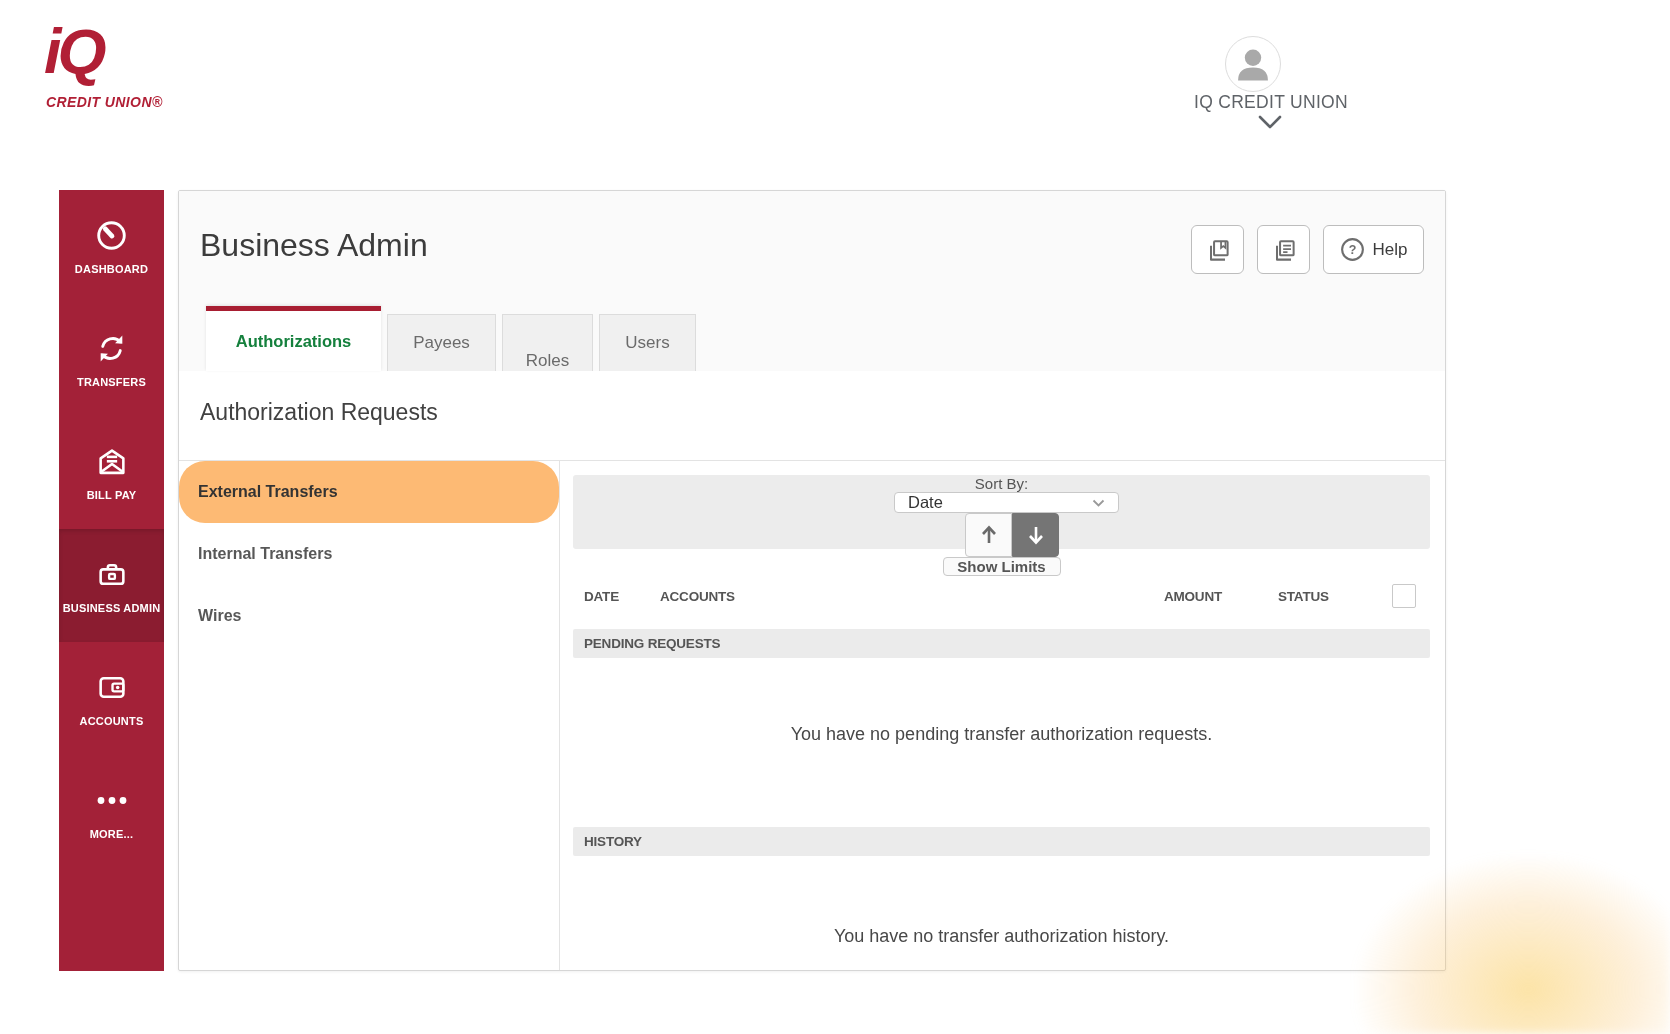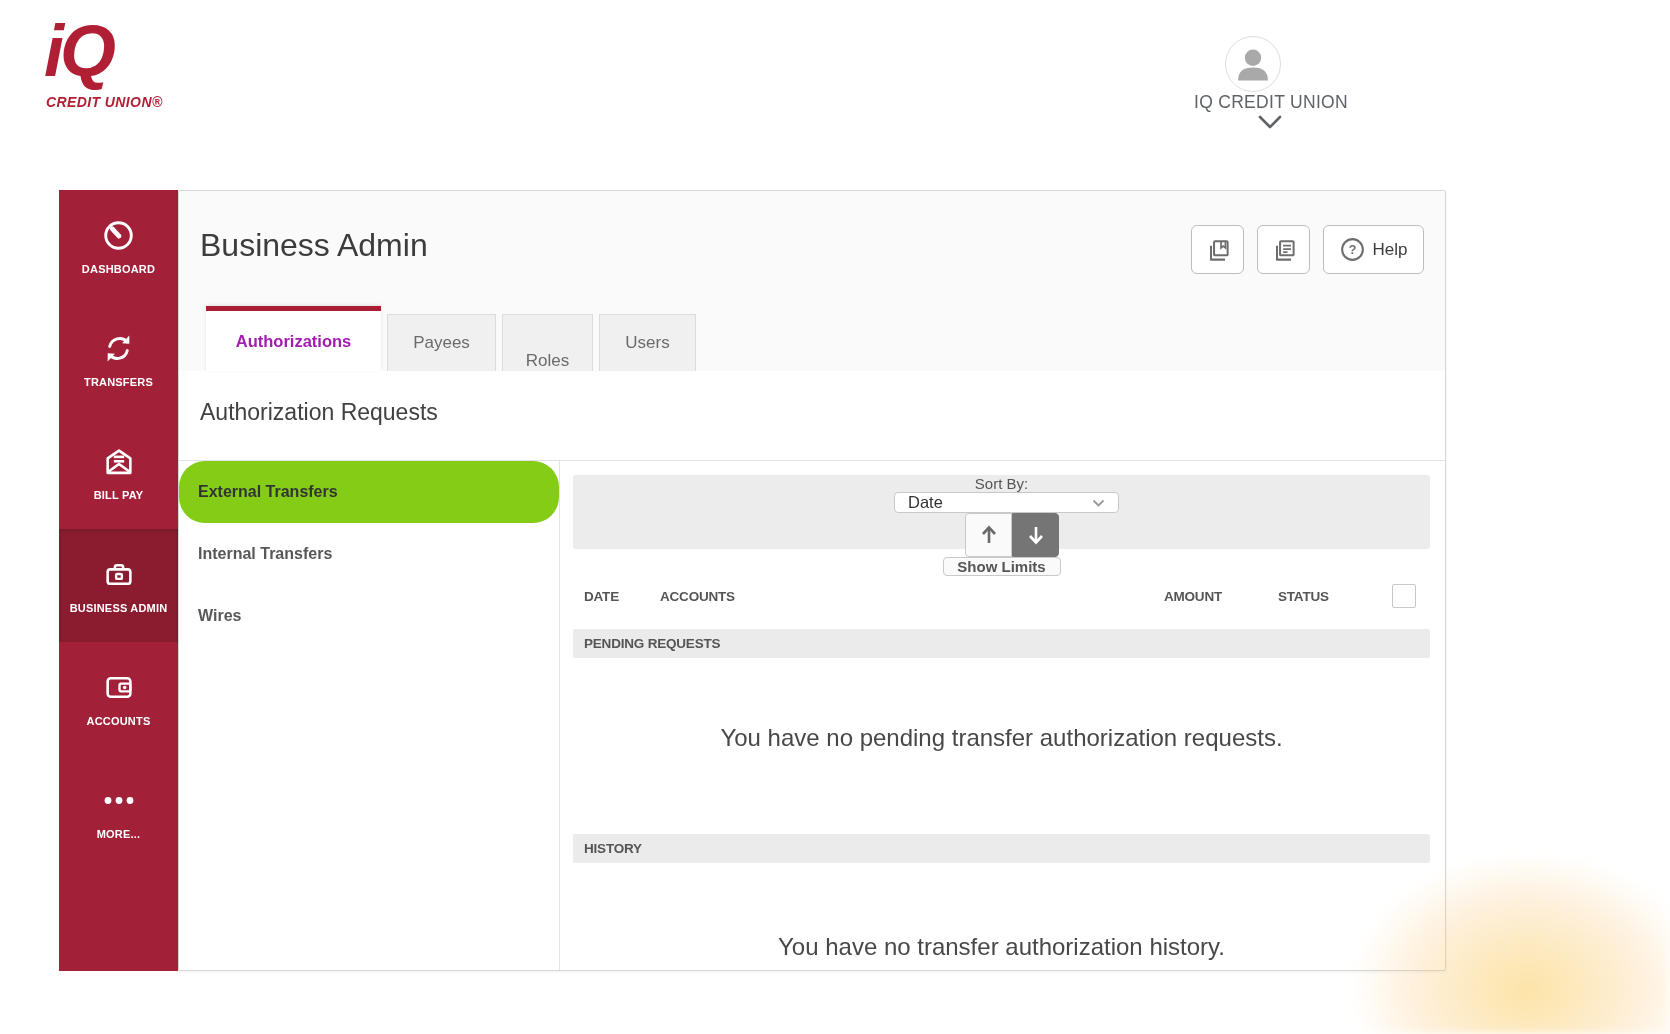--- a/index.html
+++ b/index.html
@@ -3,78 +3,78 @@
 <meta charset="utf-8">
 <style>
   * { margin:0; padding:0; box-sizing:border-box; }
   html,body { background:#fff; }
   .page {
     position:relative; width:1670px; height:1034px; overflow:hidden;
     font-family:"Liberation Sans", sans-serif; background:#fff;
   }
   
   .logo { position:absolute; left:44px; top:2px; color:#b11f35; cursor:pointer; }
-  .logo-main { font-size:72px; font-weight:700; font-style:italic; line-height:98px; letter-spacing:-4px; }
+  .logo-main { font-size:63px; font-weight:700; font-style:italic; line-height:98px; letter-spacing:-4px; }
   .logo-sub { font-size:14px; font-weight:700; font-style:italic; letter-spacing:0.4px; margin-top:-6px; margin-left:2px; }
   .user-menu { position:absolute; left:1158px; top:36px; display:flex; align-items:center; cursor:pointer;flex-direction:column; }
   .avatar { width:56px; height:56px; border-radius:50%; border:1px solid #ddd; background:#fff; display:flex; align-items:center; justify-content:center; overflow:hidden; }
   .user-name { margin-left:36px; font-size:17.5px; color:#5f6368; letter-spacing:0.3px; }
   .user-chevron { margin-left:34px; display:flex; }
 
   
-  .sidebar { position:absolute; left:59px; top:190px; width:119px; height:781px; background:#a32138; display:flex; flex-direction:column; }
+  .sidebar { position:absolute; left:59px; top:190px; width:105px; height:781px; background:#a32138; display:flex; flex-direction:column; }
   .side-item { height:113px; display:flex; flex-direction:column; align-items:center; justify-content:center; color:#fff; cursor:pointer; }
   .side-item.active { background:#8b1c30; box-shadow:inset 0 2px 4px rgba(0,0,0,0.15); }
   .side-label { font-size:11px; font-weight:700; letter-spacing:0.2px; margin-top:11px; white-space:nowrap; }
   .side-icon { height:34px; display:flex; align-items:center; }
 
   
   .card { position:absolute; left:178px; top:190px; width:1268px; height:781px; background:#fff; border:1px solid #d6d6d6; border-radius:2px; box-shadow:0 1px 3px rgba(0,0,0,0.06); overflow:hidden; }
   .card-head { position:relative; height:180px; background:#fafafa; }
   .page-title { position:absolute; left:21px; top:36px; font-size:32px; font-weight:400; color:#3c3c3c; }
   .head-actions { position:absolute; right:21px; top:34px; display:flex; gap:13px; }
   .hbtn { height:49px; background:#fff; border:1px solid #bdbdbd; border-radius:6px; display:flex; align-items:center; justify-content:center; color:#6e6e6e; cursor:pointer; }
   .hbtn.icon-only { width:53px; }
   .hbtn.help { width:101px; gap:8px; }
   .hbtn.help .hlabel { font-size:17px; color:#3c3c3c; }
 
   .tabs { position:absolute; left:27px; bottom:0; display:flex; align-items:flex-end; gap:6px; }
   .tab { display:flex; align-items:center; justify-content:center; cursor:pointer; }
-  .tab.active { width:175px; height:65px; background:#fff; border-top:5px solid #a81e32; box-shadow:0 -1px 3px rgba(0,0,0,0.10); font-size:16.5px; font-weight:700; color:#a21caf; }
+  .tab.active { width:175px; height:65px; background:#fff; border-top:5px solid #a81e32; box-shadow:0 -1px 3px rgba(0,0,0,0.10); font-size:16.5px; font-weight:700; color:#15803d; }
   .tab.inactive { height:57px; background:#f0f0f0; border:1px solid #dcdcdc; border-bottom:none; font-size:17px; color:#6b6b6b; }
   .tab.w1{ width:109px; } .tab.w2{ width:91px;align-items:flex-end; } .tab.w3{ width:97px; }
 
   .section-head { height:90px; border-bottom:1px solid #e3e3e3; }
   .section-title { padding:28px 0 0 21px; font-size:23px; font-weight:400; color:#414141; }
 
   .body { display:flex; height:511px; }
   .subnav { width:380px; }
   .subnav-item { height:62px; display:flex; align-items:center; padding-left:19px; font-size:16px; font-weight:700; color:#585858; cursor:pointer; }
-  .subnav-item.active { background:#84cc16; color:#333;border-radius:26px; }
+  .subnav-item.active { background:#fdba74; color:#333;border-radius:26px; }
 
   .content { flex:1; border-left:1px solid #e3e3e3; padding:14px 15px 0 13px; }
   .sortbar { height:74px; background:#ececec; border-radius:3px; display:flex; align-items:center; padding:0 14px;flex-direction:column; }
   .sort-label { font-size:15px; color:#555; }
   .select { margin-left:10px; width:225px; height:44px; background:#fff; border:1px solid #c9c9c9; border-radius:4px; display:flex; align-items:center; justify-content:space-between; padding:0 13px; cursor:pointer; }
   .select-value { font-size:16.5px; color:#333; }
   .arrow-group { margin-left:21px; display:flex; }
   .abtn { width:47px; height:44px; display:flex; align-items:center; justify-content:center; cursor:pointer; }
   .abtn.up { background:#fafafa; border:1px solid #c9c9c9; border-radius:4px 0 0 4px; }
   .abtn.down { background:#757575; border:1px solid #757575; border-radius:0 4px 4px 0; }
   .sort-spacer { flex:1; }
   .show-limits { width:118px; height:44px; background:#fafafa; border:1px solid #c9c9c9; border-radius:4px; font-size:15px; font-weight:700; color:#555; display:flex; align-items:center; justify-content:center; cursor:pointer; }
 
   .thead { margin-top:30px; height:34px; display:flex; align-items:center; padding-left:11px; font-size:13.5px; font-weight:700; color:#555; letter-spacing:-0.2px; }
   .th-date { width:76px; } .th-accounts { flex:1; }
   .th-status { margin-left:56px; width:58px; }
   .checkbox { width:24px; height:24px; border:1px solid #c9c9c9; border-radius:2px; background:#fff; margin-left:56px; margin-right:14px; cursor:pointer; }
 
   .band { margin-top:16px; height:29px; background:#ebebeb; border-radius:2px; display:flex; align-items:center; padding-left:11px; font-size:13.5px; font-weight:700; color:#555; letter-spacing:-0.2px; }
   .band.history { margin-top:82px; }
-  .empty-msg { margin-top:66px; text-align:center; font-size:24px; color:#484848; }
+  .empty-msg { margin-top:66px; text-align:center; font-size:18px; color:#484848; }
   .empty-msg.second { margin-top:70px; }
 
   .glow { position:absolute; left:1355px; top:855px; width:315px; height:179px; pointer-events:none;
     background:radial-gradient(ellipse at 55% 75%, rgba(250,205,95,0.55) 0%, rgba(250,195,110,0.25) 45%, rgba(250,195,110,0) 72%);
     filter:blur(4px); }
   svg { display:block; }
 </style>
 </head>
 <body>
 

